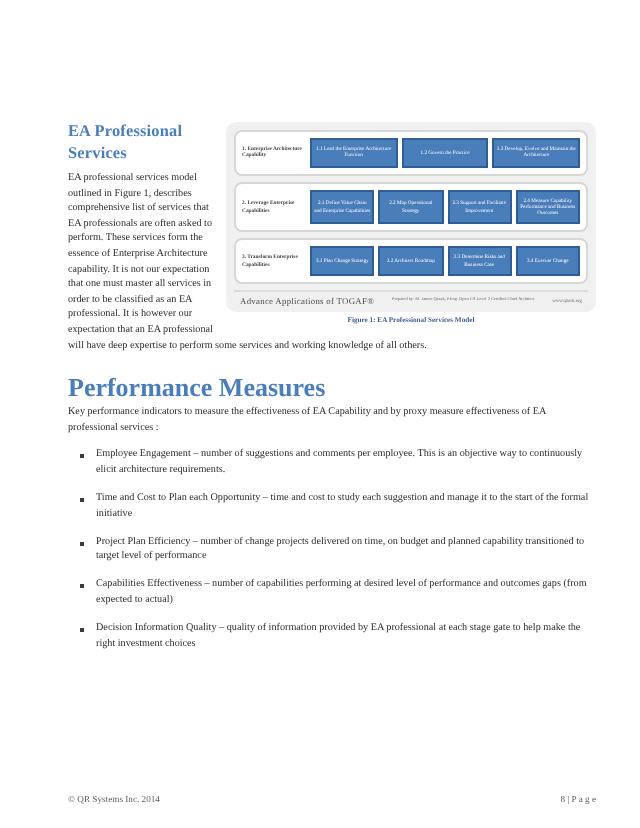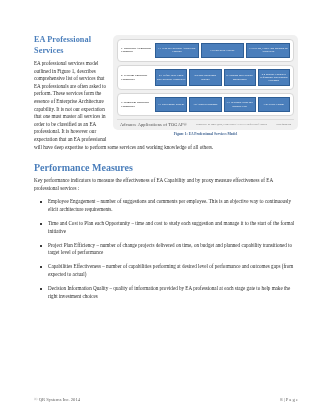--- a/index.html
+++ b/index.html
@@ -8,20 +8,21 @@
     background:#ffffff;
     font-family:"Liberation Serif", serif;
     color:#2b2b2b;
     overflow:hidden;
     position:relative;
   }
   .page{
     position:absolute;inset:0;
     padding:34px 22px 0 34px;
     box-sizing:border-box;
+    margin-top:26px;
   }
   h2.sec-title{
     font-family:"Liberation Serif", serif;
     font-size:8.2px;
     line-height:11px;
     font-weight:700;
     color:#4a7ebb;
     margin:0 0 4px 0;
     letter-spacing:.1px;
   }
@@ -110,21 +111,21 @@
   .fig-caption{
     font-size:3.6px;
     font-weight:700;
     color:#3a5f8f;
     text-align:center;
     margin-top:2px;
   }
   .clear{clear:both;}
   h2.sec-title2{
     font-family:"Liberation Serif", serif;
-    font-size:10px;
+    font-size:13px;
     line-height:10px;
     font-weight:700;
     color:#4a7ebb;
     margin:10px 0 4px 0;
   }
   .lead{
     font-size:5.1px;
     line-height:7.6px;
     margin:0 0 6px 0;
   }

